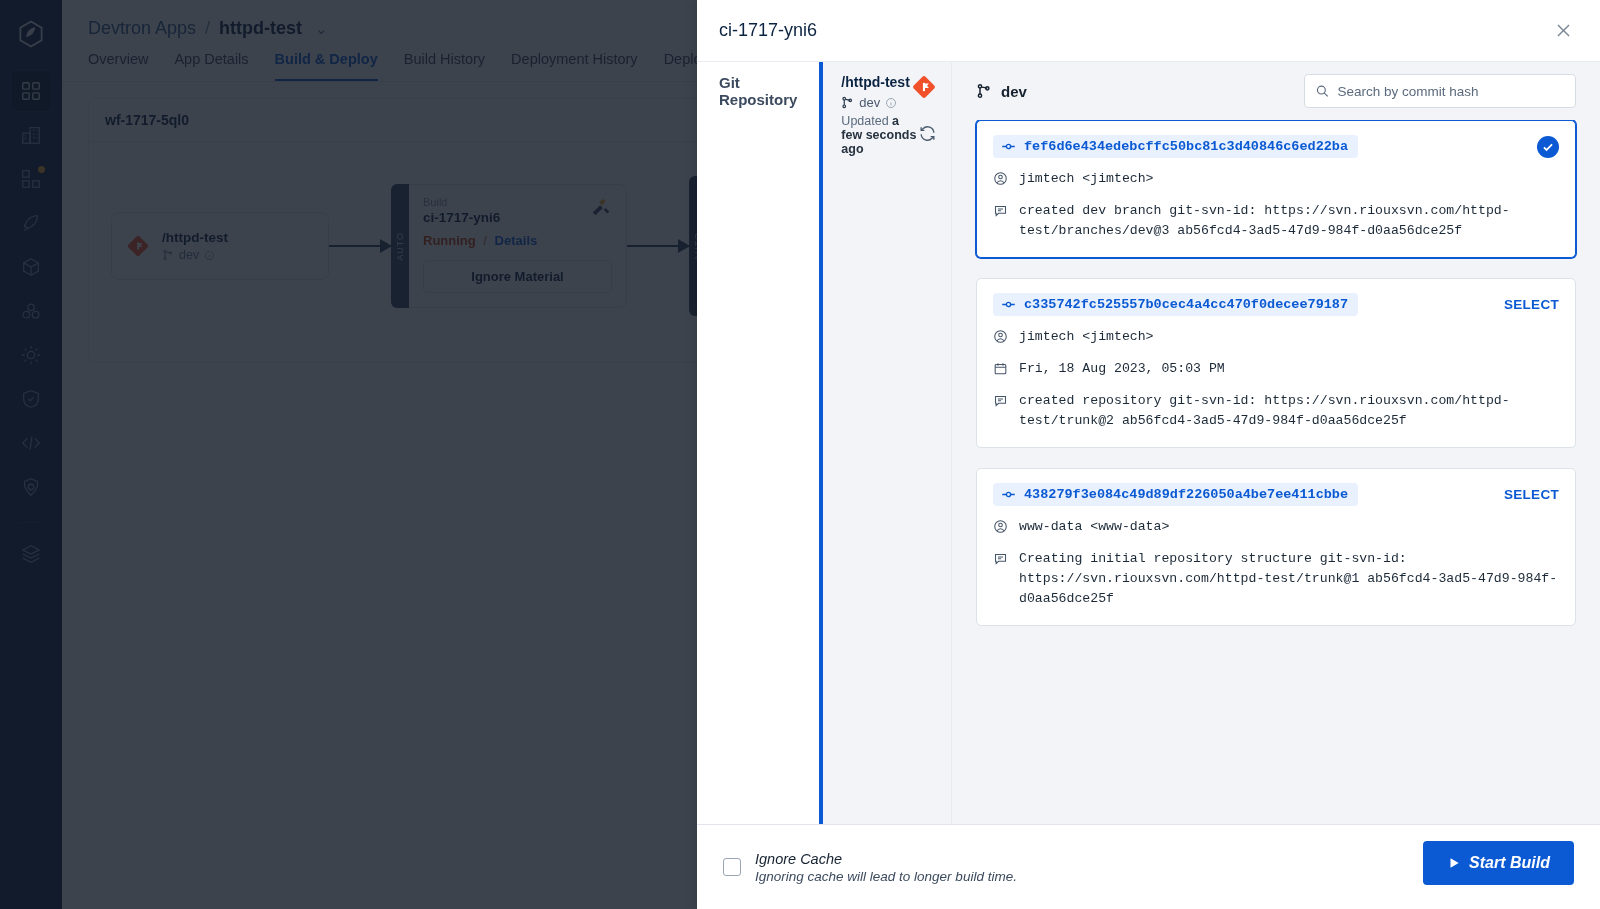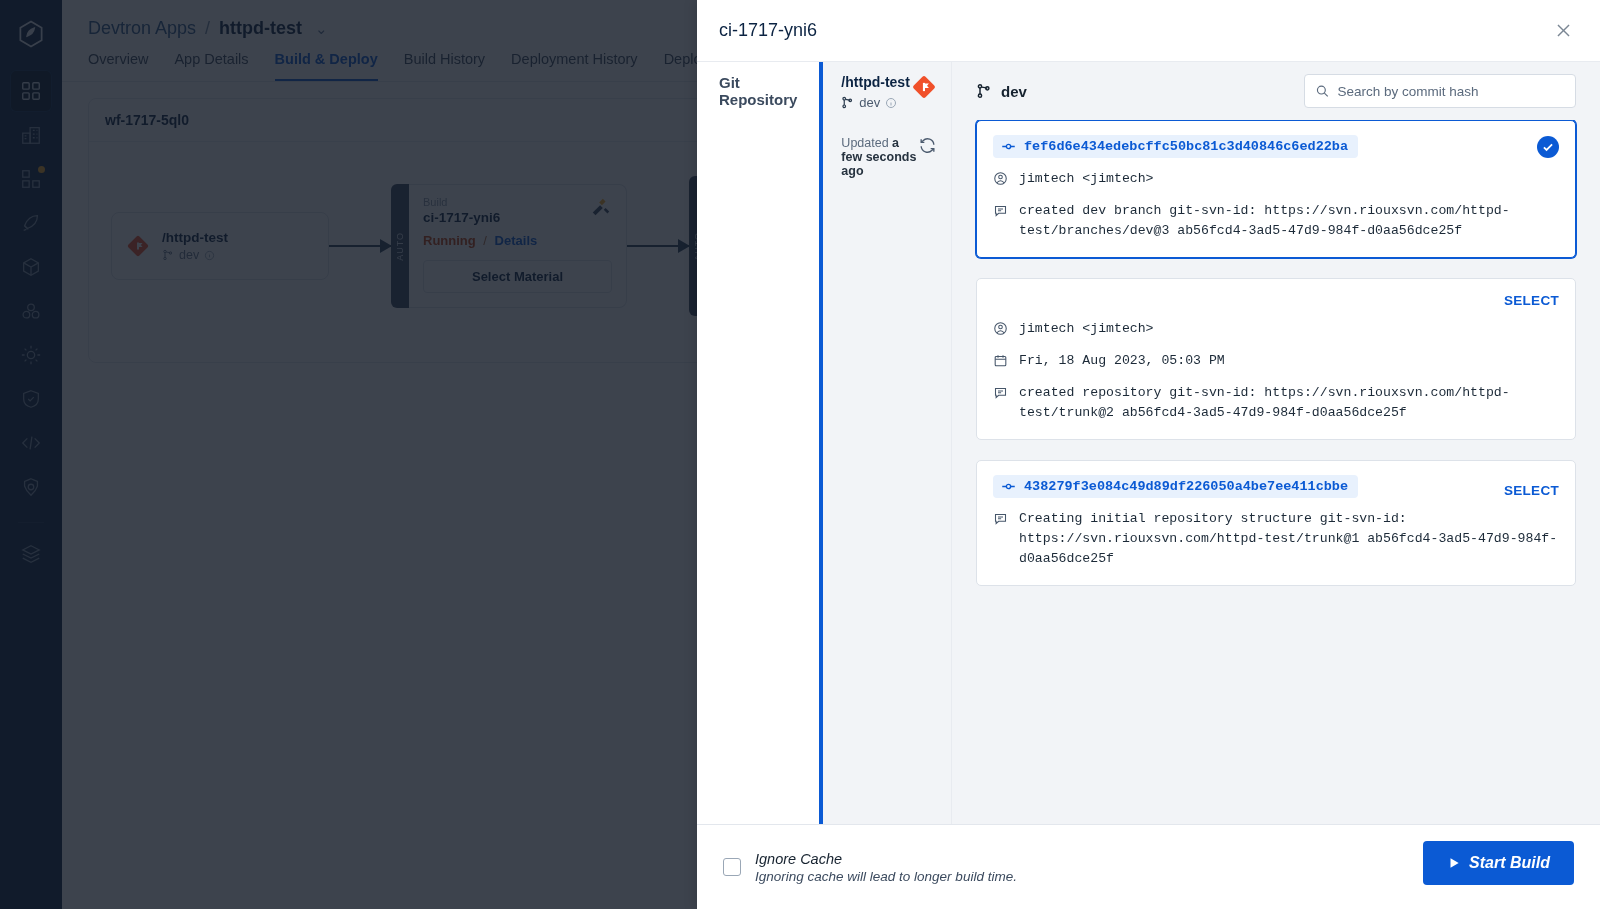--- a/index.html
+++ b/index.html
@@ -78,42 +78,42 @@
   .m-close { margin-left:auto; width:30px; height:30px; display:flex; align-items:center; justify-content:center; color:#7b8794; font-size:22px; line-height:1;}
   .m-body { flex:1; display:flex; min-height:0; }
 
   .m-left { width:255px; flex:0 0 255px; background:#fff; border-right:1px solid #e8ebf0; display:flex; flex-direction:row; }
   .m-left-head { height:58px; flex:0 0 58px; display:flex; align-items:center; padding:0 22px; font-size:15px; font-weight:bold; color:#3b4a5e; background:#fff; }
   .repo-item { background:#f2f4f7; border-left:4px solid #0b5ad4; padding:12px 14px 12px 18px; }
   .repo-row1 { display:flex; align-items:flex-start; }
   .repo-name { font-size:14px; font-weight:bold; color:#0b2342; }
   .repo-branch { font-size:13px; color:#4b5a6e; display:flex; align-items:center; gap:5px; margin-top:5px; }
   .repo-git-icon { margin-left:auto; }
-  .repo-row2 { display:flex; align-items:flex-start; margin-top:26px; }
+  .repo-row2 { display:flex; align-items:center; margin-top:4px; }
   .repo-updated { font-size:12.5px; color:#5b6a7d;}
   .repo-updated b { color:#26323f; font-weight:bold; }
   .repo-refresh { margin-left:auto; color:#4b5a6e; }
 
   .m-right { flex:1; background:#f2f4f7; display:flex; flex-direction:column; min-width:0;}
   .m-right-head { height:58px; flex:0 0 58px; display:flex; align-items:center; padding:0 24px; background:#f2f4f7;}
   .branch-chip { display:flex; align-items:center; gap:9px; font-size:15px; font-weight:bold; color:#16222f;}
   .searchbox {
     margin-left:auto; width:272px; height:34px; background:#fff; border:1px solid #d6dce4;
     border-radius:4px; display:flex; align-items:center; gap:8px; padding:0 10px;
   }
   .searchbox input { border:none; outline:none; font-size:13.5px; color:#3b4a5e; width:100%; font-family:"Liberation Sans", sans-serif; background:transparent;}
   .searchbox input::placeholder { color:#5b6a7d; }
 
   .commits { flex:1; overflow:auto; padding:0 24px 20px 24px; }
   .commit-card {
     background:#fff; border:1px solid #dde2e9; border-radius:5px;
     padding:14px 16px 16px 16px; margin-bottom:20px; position:relative;
   }
   .commit-card.selected { border:1px solid #0b5ad4; box-shadow:0 0 0 1px #0b5ad4; }
-  .c-top { display:flex; align-items:flex-end;gap:19px; }
+  .c-top { display:flex; align-items:center;gap:19px; }
   .hash-chip {
     background:#e8f1fd; border-radius:4px; padding:4px 10px 4px 8px;
     display:inline-flex; align-items:center; gap:8px;
     font-family:"Liberation Mono", monospace; font-size:13.5px; color:#0b5ad4; font-weight:bold;
   }
   .select-link { margin-left:auto; font-size:13.5px; font-weight:bold; color:#0b5ad4; letter-spacing:.3px; padding-left:12px;}
   .check-badge { margin-left:auto; width:22px; height:22px; border-radius:50%; background:#0b5ad4; display:flex; align-items:center; justify-content:center; }
   .c-line { display:flex; gap:10px; margin-top:11px; align-items:flex-start; }
   .c-ico { flex:0 0 16px; margin-top:2px; color:#46566a;}
   .c-text {
@@ -279,21 +279,21 @@
                     <path d="M3 18l8-8 3 3-8 8z" fill="#3b4a61"></path>
                     <path d="M14 3l3 3-4 4-3-3z" fill="#f5a623"></path>
                     <path d="M17 13l4 4-2 2-4-4z" fill="#3b4a61"></path>
                   </svg>
               </div>
               <div class="ci-status">
                 <span class="run">Running</span>
                 <span class="sep">/</span>
                 <span class="det">Details</span>
               </div>
-              <div class="ci-btn">Select Material</div>
+              <div class="ci-btn">Ignore Material</div>
             </div>
           </div>
           <div class="arrow"></div>
           <div class="node-cd">
               <span>AUTO</span>
             </div>
         </div>
       </div>
     </div>
   </div>
@@ -406,20 +406,27 @@
             <span class="c-ico"><svg width="15" height="15" viewBox="0 0 24 24" fill="none" stroke="#46566a" stroke-width="1.7">
                   <path d="M4 5.5h16v11H9l-4 3.5v-3.5H4z"></path>
                   <path d="M8 9.5h8M8 12.5h5"></path>
                 </svg></span>
             <span class="c-text">created dev branch git-svn-id: https://svn.riouxsvn.com/httpd-test/branches/dev@3 ab56fcd4-3ad5-47d9-984f-d0aa56dce25f</span>
           </div>
         </div>
 
         <div class="commit-card">
           <div class="c-top">
+            <div class="hash-chip">
+              <svg width="15" height="15" viewBox="0 0 24 24" fill="none" stroke="#0b5ad4" stroke-width="2.2">
+                  <circle cx="12" cy="12" r="3.4"></circle>
+                  <path d="M2 12h6.6M15.4 12H22"></path>
+                </svg>
+              <span>c335742fc525557b0cec4a4cc470f0decee79187</span>
+            </div>
             <div class="select-link">SELECT</div>
           </div>
           <div class="c-line">
             <span class="c-ico"><svg width="15" height="15" viewBox="0 0 24 24" fill="none" stroke="#46566a" stroke-width="1.7">
                   <circle cx="12" cy="12" r="9.2"></circle>
                   <circle cx="12" cy="9.6" r="2.9"></circle>
                   <path d="M6.4 19a6.2 6.2 0 0 1 11.2 0"></path>
                 </svg></span>
             <span class="c-text">jimtech &lt;jimtech&gt;</span>
           </div>
@@ -445,20 +452,28 @@
               <svg width="15" height="15" viewBox="0 0 24 24" fill="none" stroke="#0b5ad4" stroke-width="2.2">
                   <circle cx="12" cy="12" r="3.4"></circle>
                   <path d="M2 12h6.6M15.4 12H22"></path>
                 </svg>
               <span>438279f3e084c49d89df226050a4be7ee411cbbe</span>
             </div>
             <div class="select-link">SELECT</div>
           </div>
           <div class="c-line">
             <span class="c-ico"><svg width="15" height="15" viewBox="0 0 24 24" fill="none" stroke="#46566a" stroke-width="1.7">
+                  <circle cx="12" cy="12" r="9.2"></circle>
+                  <circle cx="12" cy="9.6" r="2.9"></circle>
+                  <path d="M6.4 19a6.2 6.2 0 0 1 11.2 0"></path>
+                </svg></span>
+            <span class="c-text">www-data &lt;www-data&gt;</span>
+          </div>
+          <div class="c-line">
+            <span class="c-ico"><svg width="15" height="15" viewBox="0 0 24 24" fill="none" stroke="#46566a" stroke-width="1.7">
                   <path d="M4 5.5h16v11H9l-4 3.5v-3.5H4z"></path>
                   <path d="M8 9.5h8M8 12.5h5"></path>
                 </svg></span>
             <span class="c-text">Creating initial repository structure git-svn-id: https://svn.riouxsvn.com/httpd-test/trunk@1 ab56fcd4-3ad5-47d9-984f-d0aa56dce25f</span>
           </div>
         </div>
 
       </div>
     </div>
   </div>

